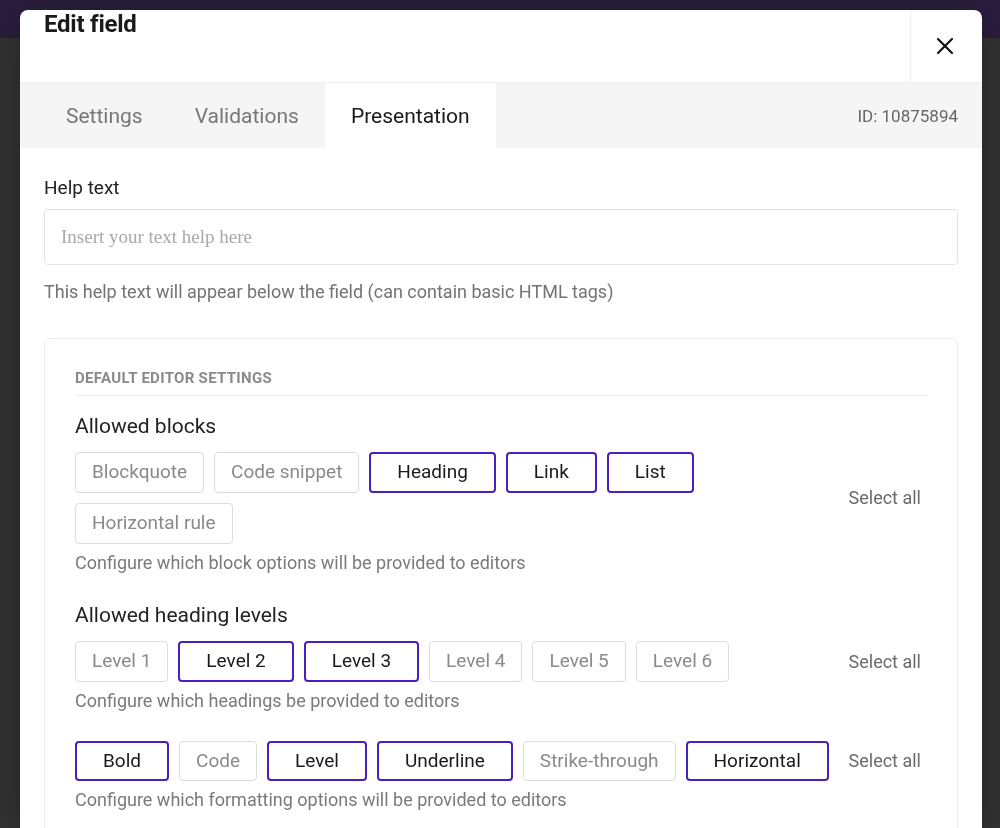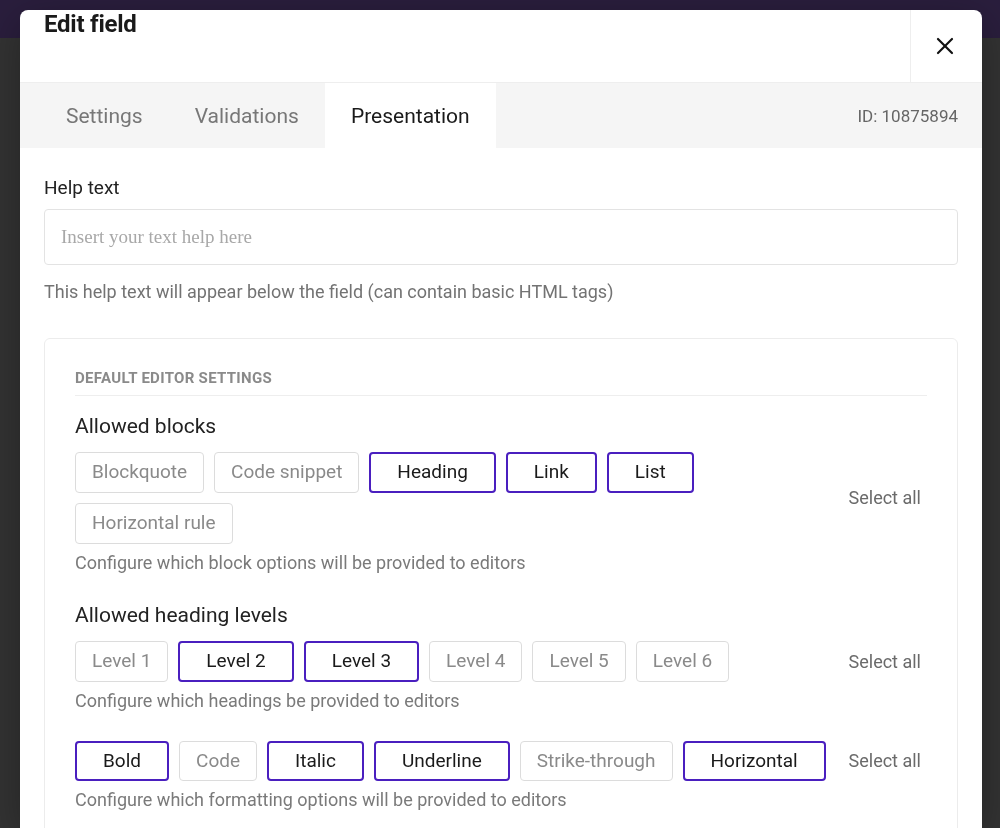--- a/index.html
+++ b/index.html
@@ -213,21 +213,21 @@
           <button class="select-all">Select all</button>
         </div>
         <div class="group-hint">Configure which headings be provided to editors</div>
       </div>
 
       <div class="group">
         <div class="chip-row">
           <div class="chips">
             <button class="chip selected">Bold</button>
             <button class="chip">Code</button>
-            <button class="chip selected">Italic</button>
+            <button class="chip selected">Level</button>
             <button class="chip selected">Underline</button>
             <button class="chip">Strike-through</button>
             <button class="chip selected">Horizontal</button>
           </div>
           <button class="select-all">Select all</button>
         </div>
         <div class="group-hint">Configure which formatting options will be provided to editors</div>
       </div>
 
     </div>

